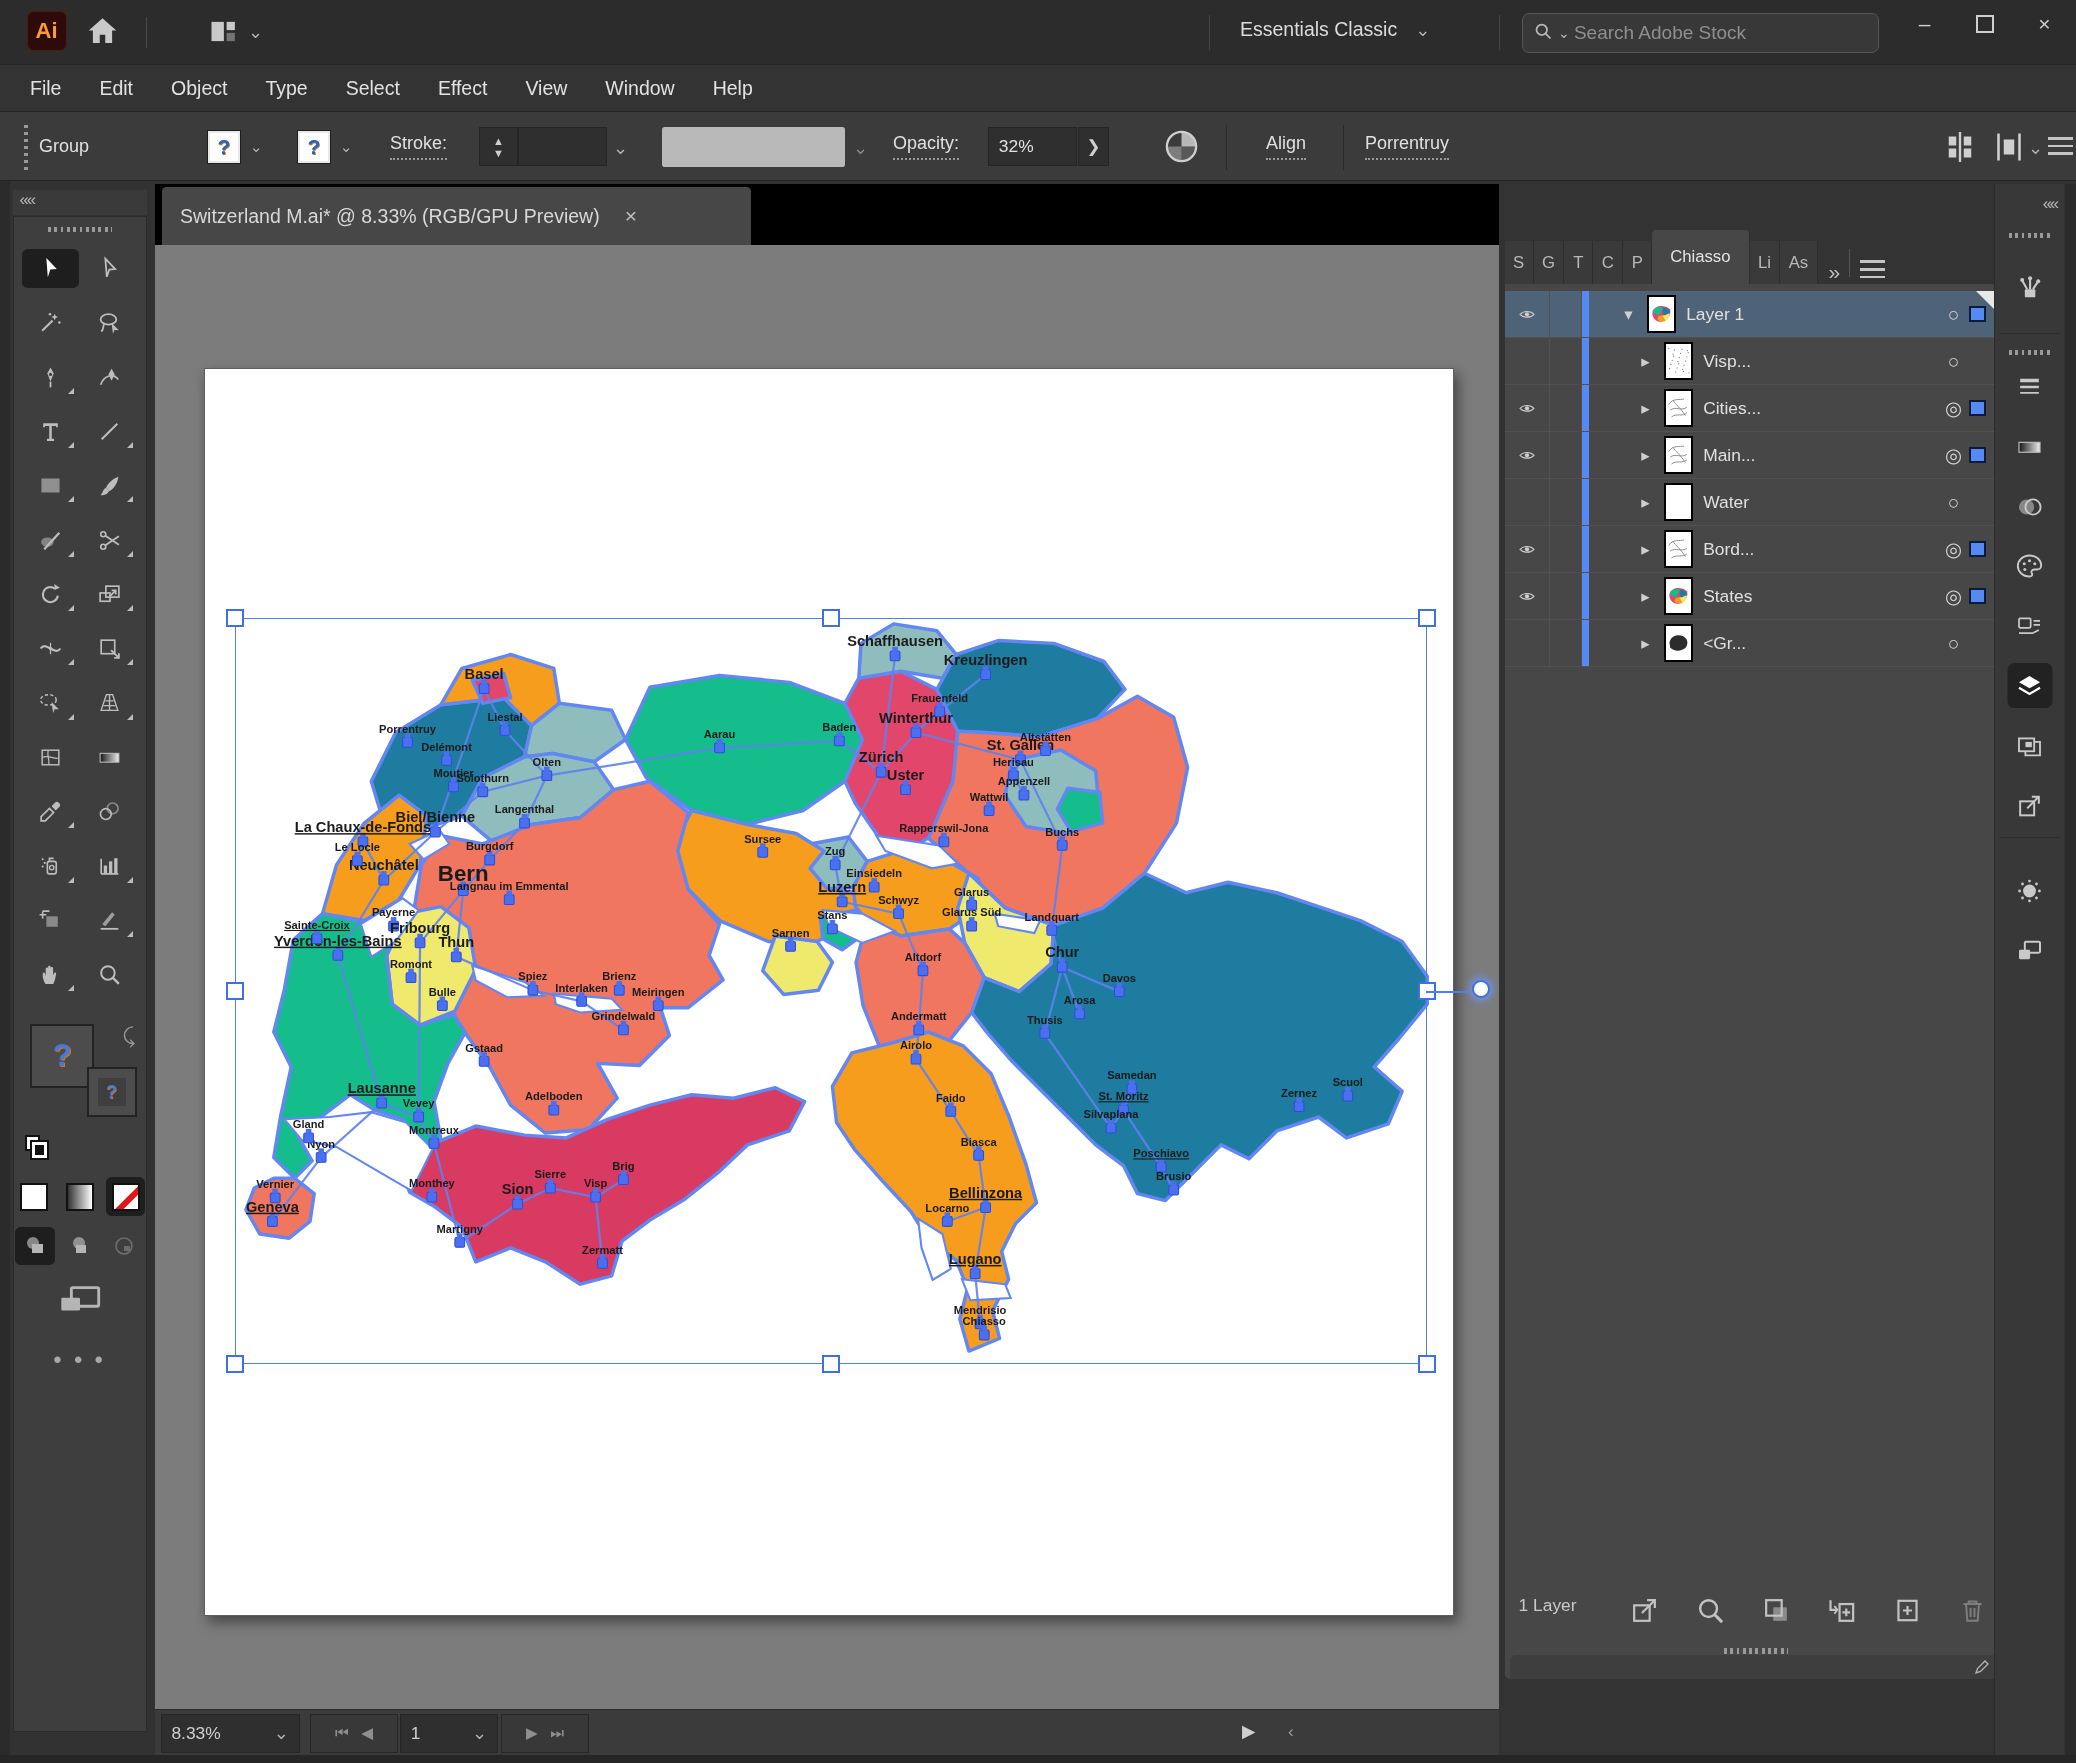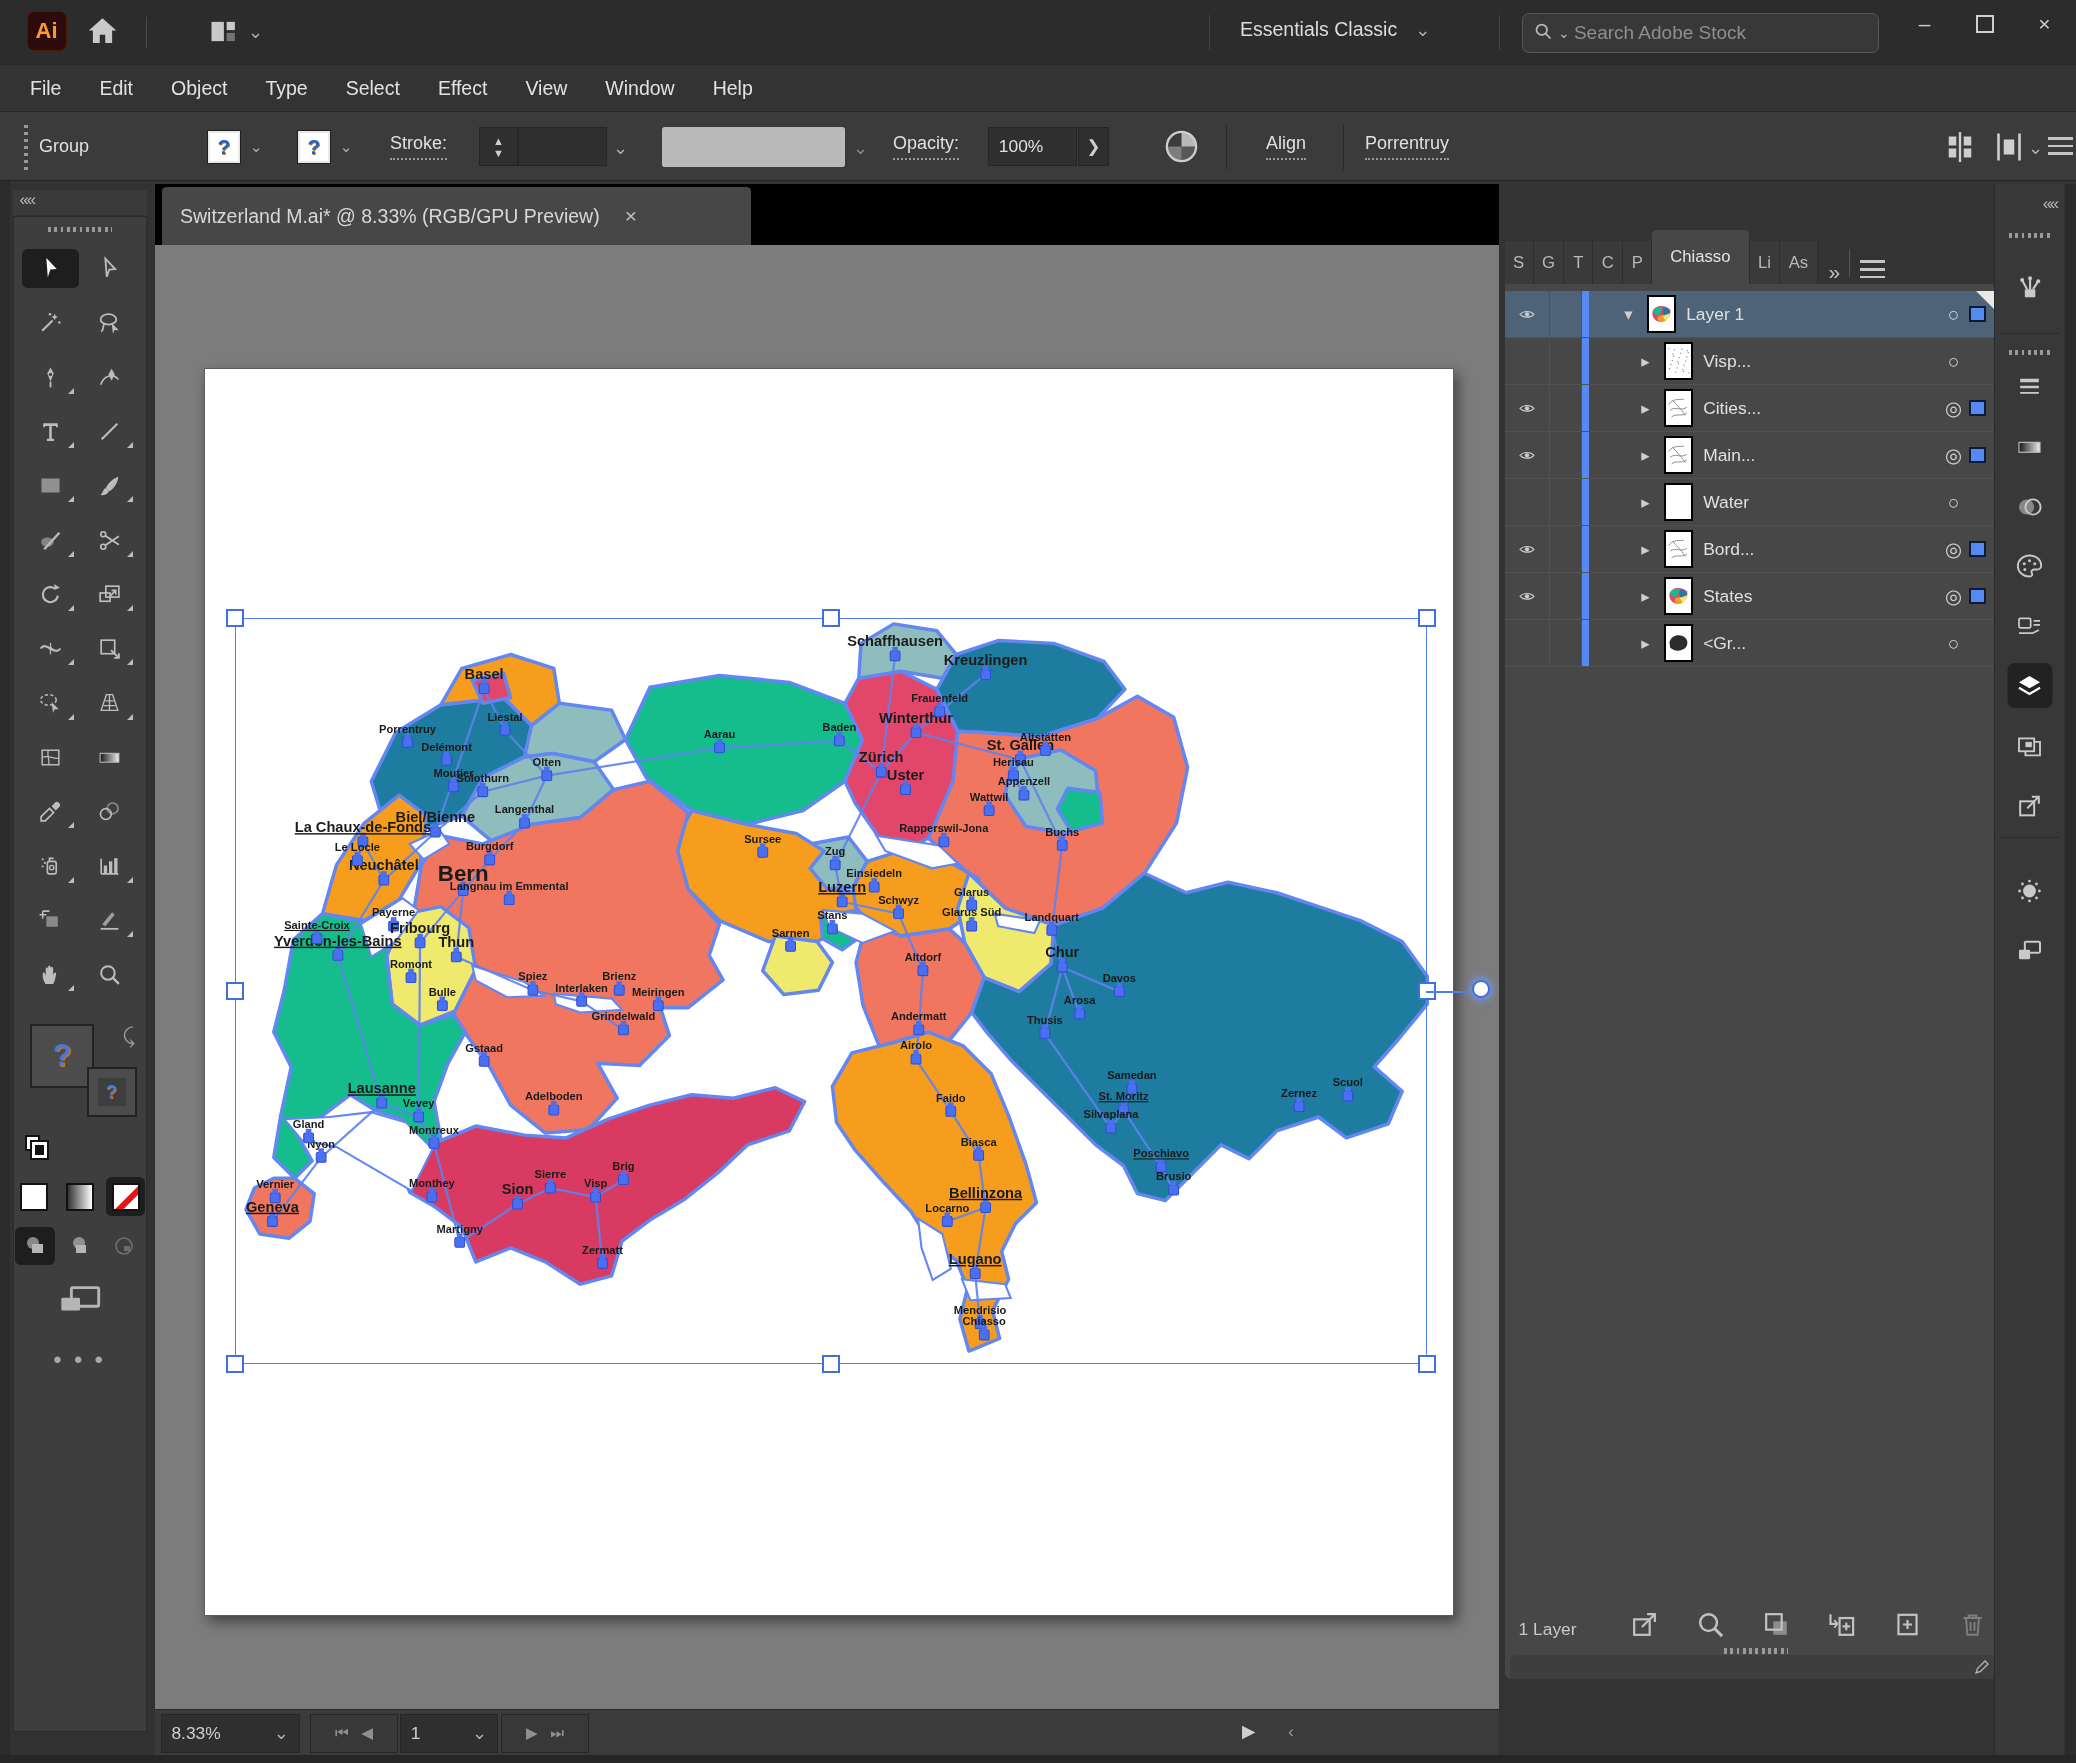--- a/index.html
+++ b/index.html
@@ -138,21 +138,21 @@
   .lchev { color:#cfcfcf; font-size:16.7px; width:24px; text-align:center; }
   .lrow.lvl1 .lchev { margin-left:42px; }
   .lrow.lvl0 .lchev { margin-left:25px; }
   .lthumb { width:29px; height:38px; background:#fff; border:2.1px solid #000; margin:0 9.8px 0 7px; }
   .lthumb svg { width:100%; height:100%; display:block;}
   .lname { color:#e0e0e0; font-size:17.4px; flex:1; }
   .ltarget { color:#d5d5d5; font-size:19.5px; width:31px; text-align:center; }
   .lproxy { width:16.7px; height:16.7px; background:#568af2; border:2.1px solid #0e1b38; margin-right:11px; }
   .lproxy.none { visibility:hidden; }
   .corner-tri { position:absolute; right:0; top:0; width:0; height:0; border-left:21px solid transparent; border-top:21px solid #e8e8e8; }
-  #lfooter { position:absolute; left:5.6px; bottom:39px; width:492px; height:45px; display:flex; align-items:flex-end; color:#c9c9c9;gap:15px; }
+  #lfooter { position:absolute; left:5.6px; bottom:39px; width:492px; height:45px; display:flex; align-items:flex-start; color:#c9c9c9;gap:15px; }
   #lfooter .cnt { font-size:17.4px; margin:0 28px 0 8.4px; white-space:nowrap;}
   .fico { width:31px; height:31px; margin:0 9.8px; color:#c2c2c2; }
   .fico svg { width:100%; height:100%; }
   .fico.dis { opacity:.45; }
   #dock-grab { position:absolute; left:5.6px; bottom:25px; width:492px; text-align:center; }
   #bottompanel { position:absolute; left:5.6px; bottom:0; width:492px; height:24px; background:#3e3e3e; border-radius:5.6px 5.6px 0 0; }
   #bp-pencil { position:absolute; right:11px; top:2.8px; width:18px; height:18px; color:#b5b5b5;}
 
   
   #iconstrip { position:absolute; left:495px; top:0; width:70px; height:1580px; background:#383838; border-left:1.4px solid #2b2b2b; }
@@ -243,21 +243,21 @@
     <div id="stroke-stepper">
         <span>▲</span>
         <span>▼</span>
       </div>
     <div id="stroke-val"></div>
     <span id="stroke-chev" class="chev">⌄</span>
     <div id="brush-dd"></div>
     <span id="brush-chev" class="chev">⌄</span>
     <span id="opacity-label" class="dotted-u">Opacity:</span>
     <div id="opacity-val">
-        <span>100%</span>
+        <span>32%</span>
       </div>
     <div id="opacity-arrow">❯</div>
     <div id="colorwheel"><svg viewBox="0 0 24 24">
           <defs>
             <linearGradient id="lgr" x1="0" y1="0" x2="1" y2="0">
               <stop offset="0" stop-color="#161616"></stop>
               <stop offset="1" stop-color="#efefef"></stop>
             </linearGradient>
           </defs>
           <circle cx="12" cy="12" r="9" fill="none" stroke="currentColor" stroke-width="1.4"></circle>

